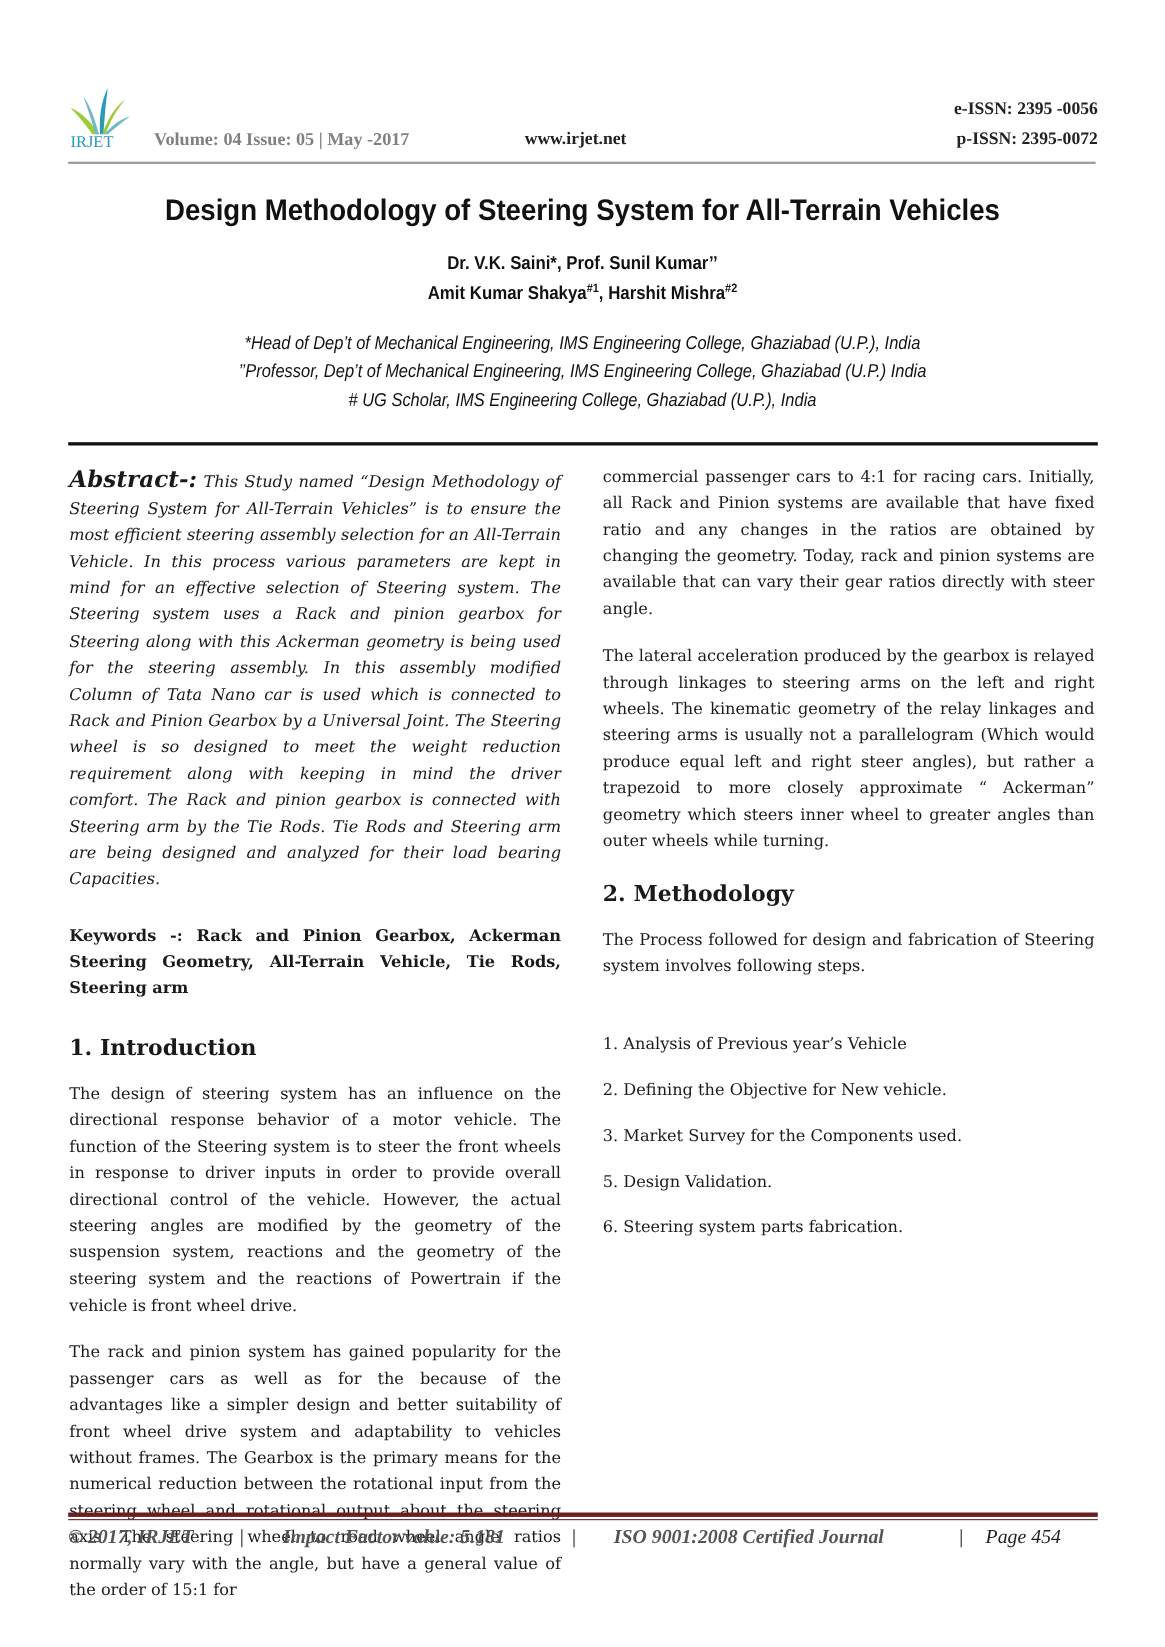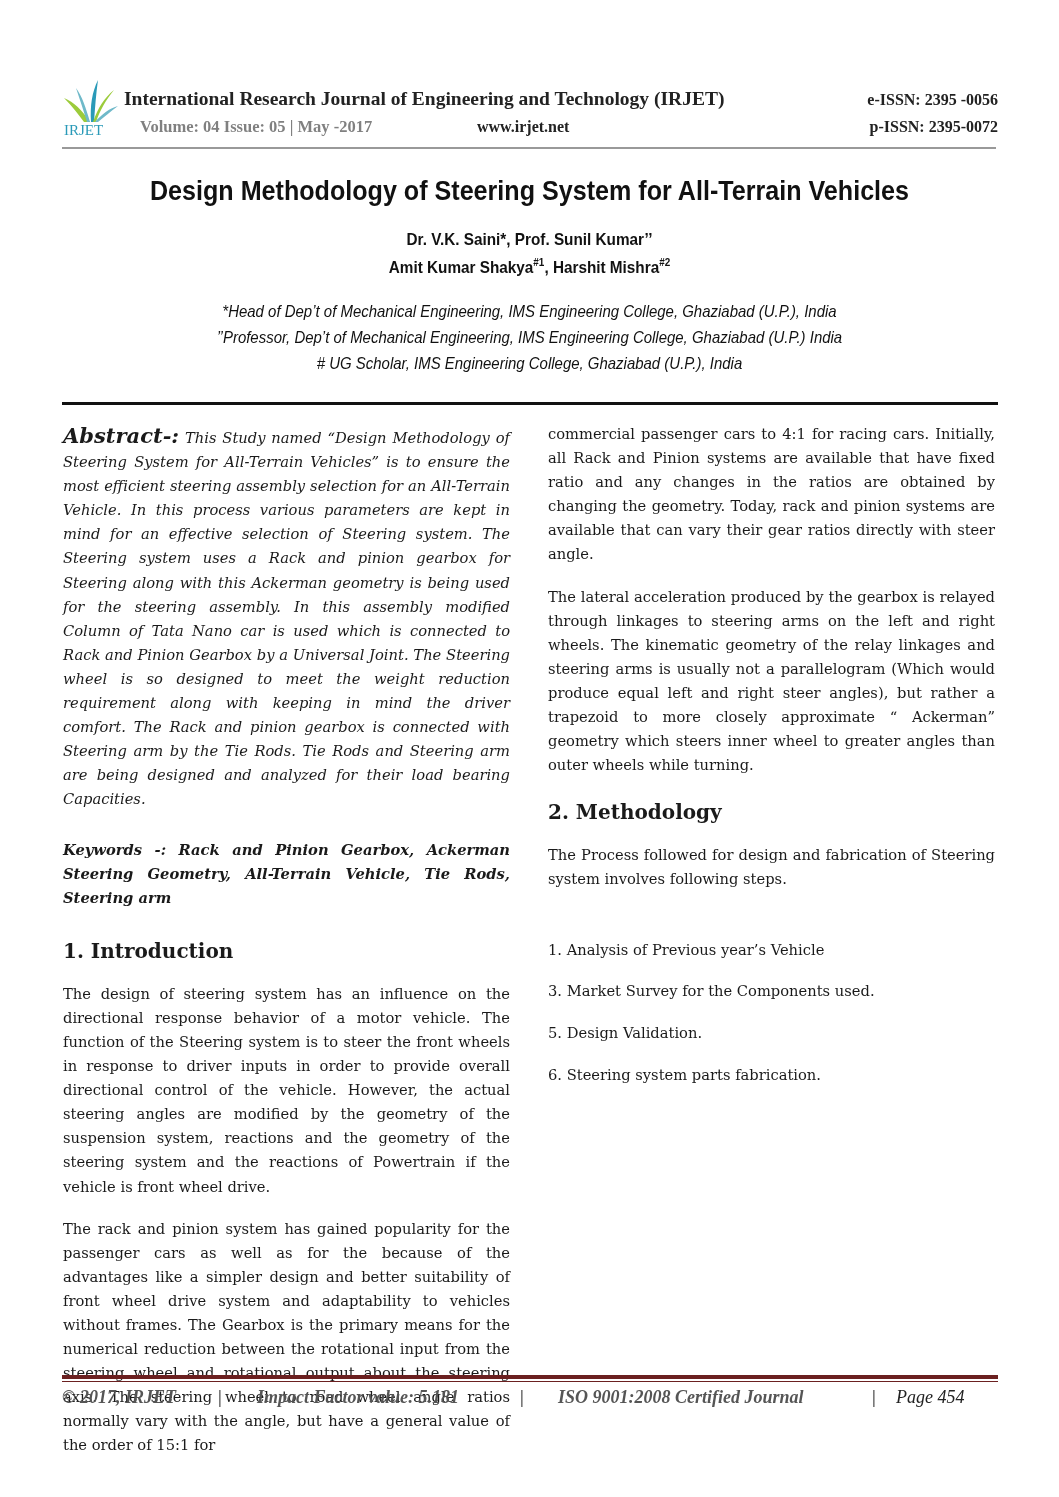--- a/index.html
+++ b/index.html
@@ -34,21 +34,21 @@
          transform: scaleX(0.88); transform-origin: center; }
 
   .top-rule { position: absolute; left: 62px; top: 402px; width: 936px; height: 3px; background: #111; }
 
   .col { position: absolute; width: 447px; font-size: 14.7px; line-height: 24.1px; color: #1a1a1a; }
   .col-left { left: 63px; }
   .col-right { left: 548px; }
   .just { text-align: justify; text-align-last: left; margin: 0; }
   .abstract-label { font-weight: bold; font-style: italic; font-size: 21px; }
   .italic { font-style: italic; }
-  .kw { font-weight: bold; font-style: italic; }
+  .kw { font-weight: bold; }
   h2 { font-size: 20px; font-weight: bold; margin: 0; line-height: 26px; font-family: "DejaVu Serif", serif; }
 
   .footer-rule1 { position: absolute; left: 62px; top: 1375px; width: 936px; height: 4px; background: #6b2020; }
   .footer-rule2 { position: absolute; left: 62px; top: 1381px; width: 936px; height: 1px; background: #6b2020; }
   .footer { position: absolute; top: 1387px; left: 62px; width: 936px; height: 24px;
             font-family: "Liberation Serif", serif; font-weight: bold; font-size: 18px; color: #555; font-style: italic; }
   .footer span { position: absolute; top: 0; white-space: nowrap; }
   .footer .page { font-weight: normal; color: #222; }
 </style>
 </head>
@@ -56,21 +56,20 @@
 
 <div class="header">
   <svg class="logo" viewBox="0 0 60 64">
     <path d="M30 46 C22 34 14 26 4 22 C12 30 18 38 24 46 Z" fill="#9ccb3b"></path>
     <path d="M30 46 C26 32 22 20 16 12 C20 24 24 36 27 46 Z" fill="#6fb9c9"></path>
     <path d="M31 46 C30 30 32 16 38 4 C36 18 35 32 34 46 Z" fill="#2a9ab8"></path>
     <path d="M33 46 C38 32 44 22 54 14 C46 24 40 34 36 46 Z" fill="#9ccb3b"></path>
     <path d="M35 46 C42 38 50 32 58 30 C50 36 44 41 38 46 Z" fill="#6fb9c9"></path>
   </svg>
   <div class="logo-text">IRJET</div>
-  <div class="journal-name">International Research Journal of Engineering and Technology (IRJET)</div>
   <div class="vol">Volume: 04 Issue: 05 | May -2017</div>
   <div class="web">www.irjet.net</div>
   <div class="eissn">e-ISSN: 2395 -0056</div>
   <div class="pissn">p-ISSN: 2395-0072</div>
 </div>
 <div class="header-rule"></div>
 
 <div class="title">Design Methodology of Steering System for All-Terrain Vehicles</div>
 <div class="authors" style="top:230px;">Dr. V.K. Saini*, Prof. Sunil Kumar’’</div>
 <div class="authors" style="top:256px;">
@@ -90,20 +89,21 @@
   <p class="just" style="margin-top:18px;">The rack and pinion system has gained popularity for the passenger cars as well as for the because of the advantages like a simpler design and better suitability of front wheel drive system and adaptability to vehicles without frames. The Gearbox is the primary means for the numerical reduction between the rotational input from the steering wheel and rotational output about the steering axis. The steering wheel to road wheel angle ratios normally vary with the angle, but have a general value of the order of 15:1 for</p>
 </div>
 
 <div class="col col-right" style="top:422px;">
   <p class="just">commercial passenger cars to 4:1 for racing cars. Initially, all Rack and Pinion systems are available that have fixed ratio and any changes in the ratios are obtained by changing the geometry. Today, rack and pinion systems are available that can vary their gear ratios directly with steer angle.</p>
   <p class="just" style="margin-top:18px;">The lateral acceleration produced by the gearbox is relayed through linkages to steering arms on the left and right wheels. The kinematic geometry of the relay linkages and steering arms is usually not a parallelogram (Which would produce equal left and right steer angles), but rather a trapezoid to more closely approximate “ Ackerman” geometry which steers inner wheel to greater angles than outer wheels while turning.</p>
   <h2 style="margin-top:22px;">2. Methodology</h2>
   <p class="just" style="margin-top:18px;">The Process followed for design and fabrication of Steering system involves following steps.</p>
   <div style="margin-top:17px;">
     <div style="margin-bottom:17.6px;margin-top:46px;">1. Analysis of Previous year’s Vehicle</div>
+    <div style="margin-bottom:17.6px;">2. Defining the Objective for New vehicle.</div>
     <div style="margin-bottom:17.6px;">3. Market Survey for the Components used.</div>
     <div style="margin-bottom:17.6px;">5. Design Validation.</div>
     <div style="margin-bottom:17.6px;">6. Steering system parts fabrication.</div>
   </div>
 </div>
 
 <div class="footer-rule1"></div>
 <div class="footer-rule2"></div>
 <div class="footer">
   <span style="left:0;">© 2017, IRJET</span>

